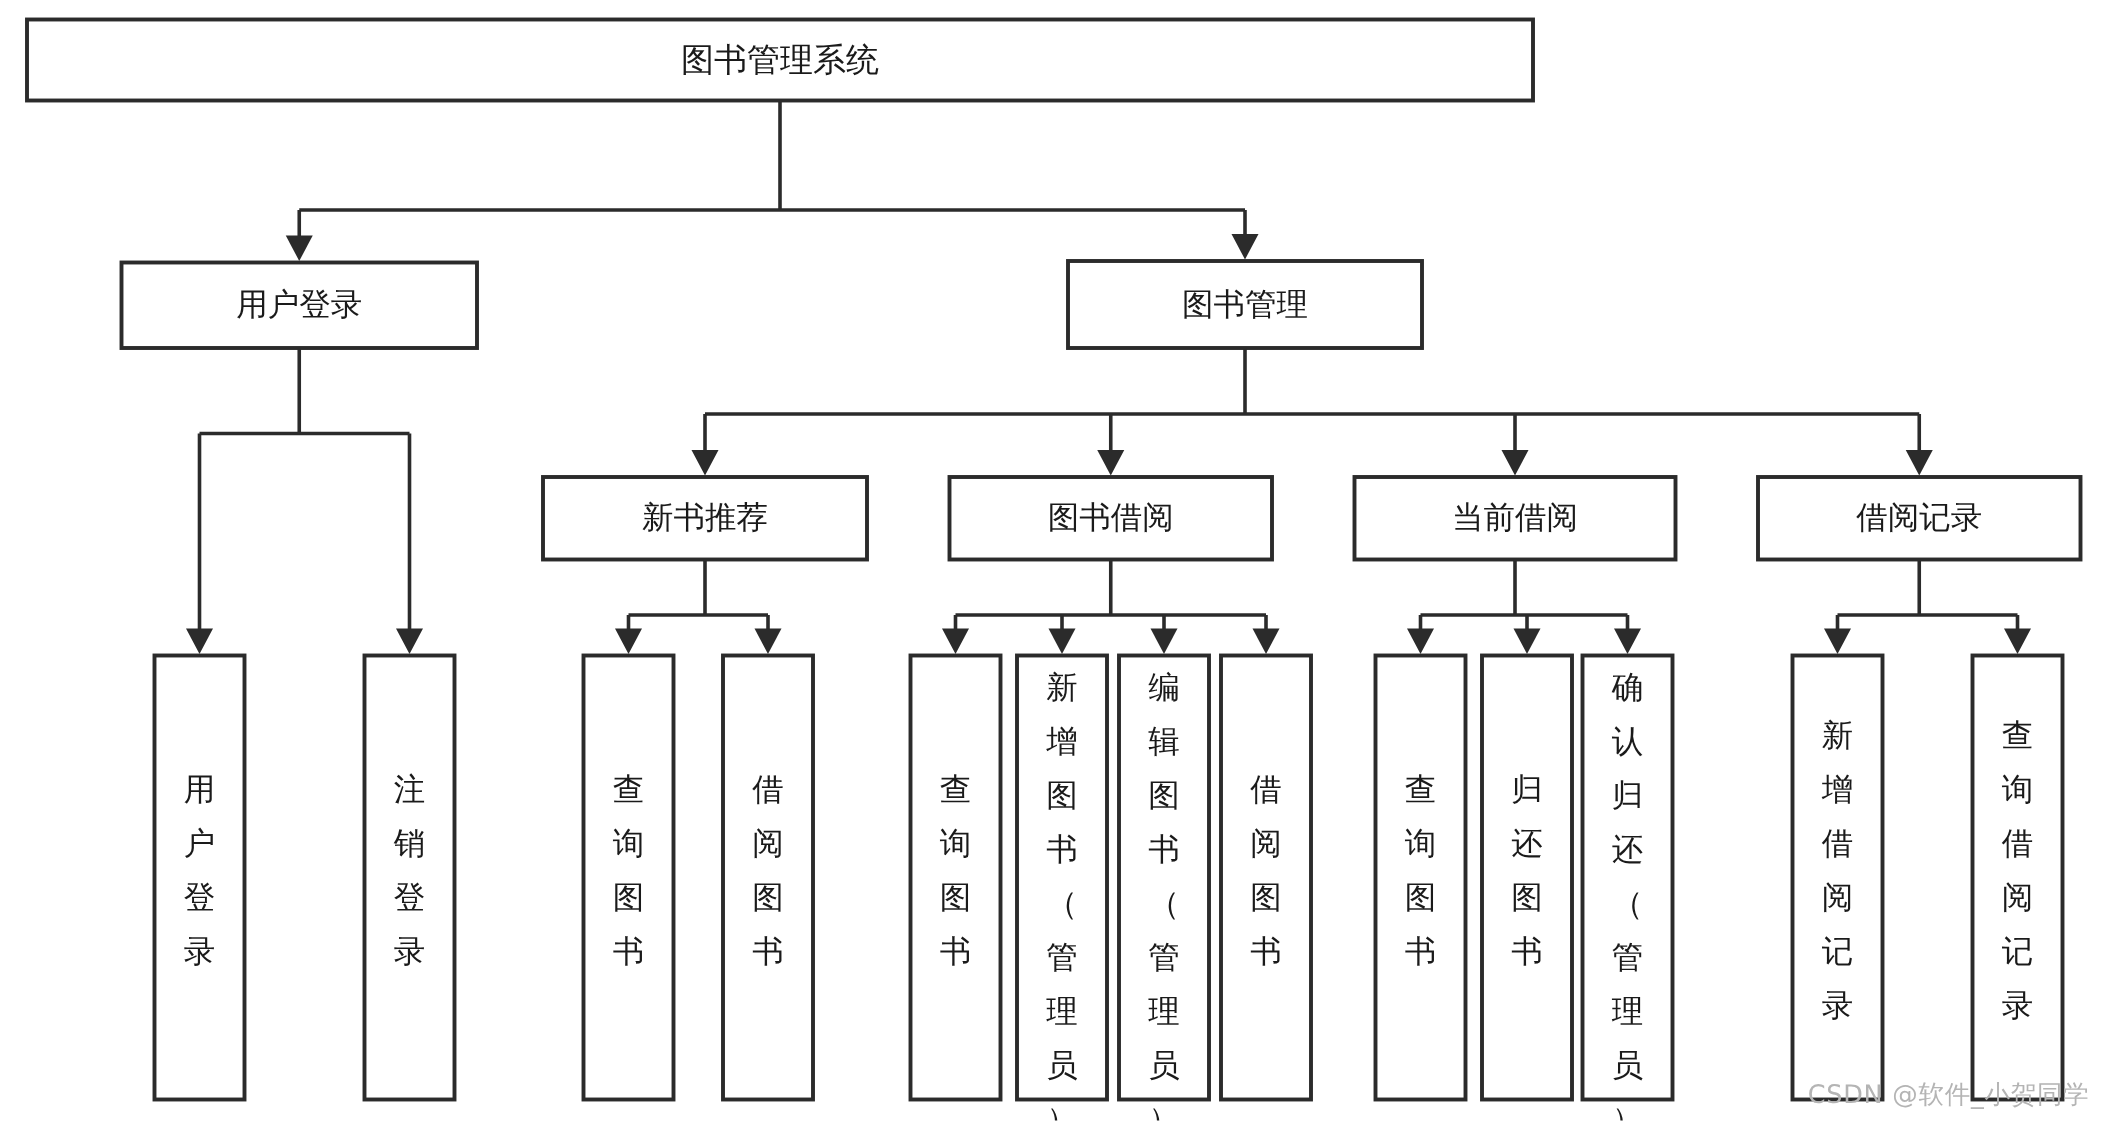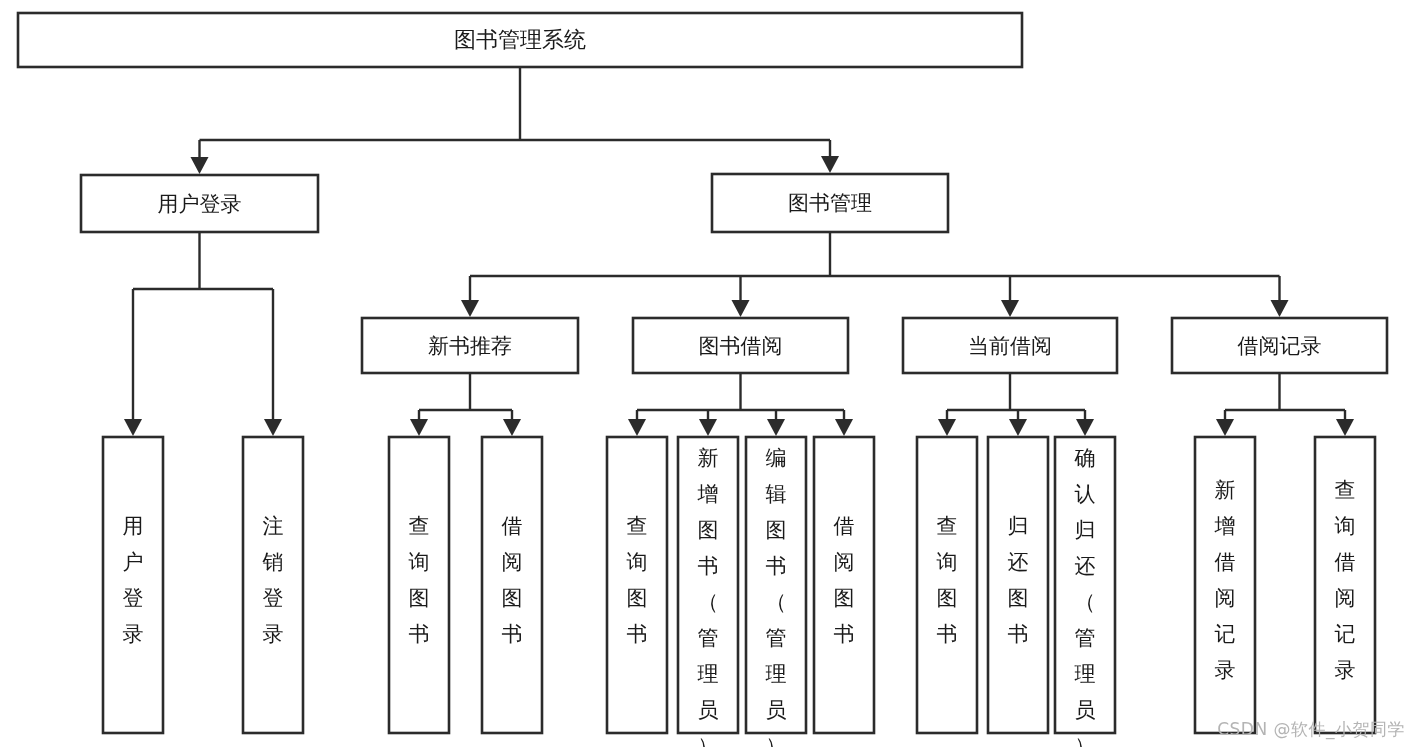--- a/index.html
+++ b/index.html
@@ -44,21 +44,21 @@
     stroke: #2b2b2b;
     stroke-width: 2.4;
     fill: none;
   }
   .arrow-head {
     fill: #2b2b2b;
     stroke: none;
   }
   .watermark {
     position: absolute;
-    right: 0;
+    right: 12px;
     bottom: 6px;
     font-family: "DejaVu Sans", "Liberation Sans", sans-serif;
     font-size: 17px;
     color: #b4b4b4;
     white-space: nowrap;
     letter-spacing: 0.5px;
     pointer-events: none;
   }
 </style>
 </head>

